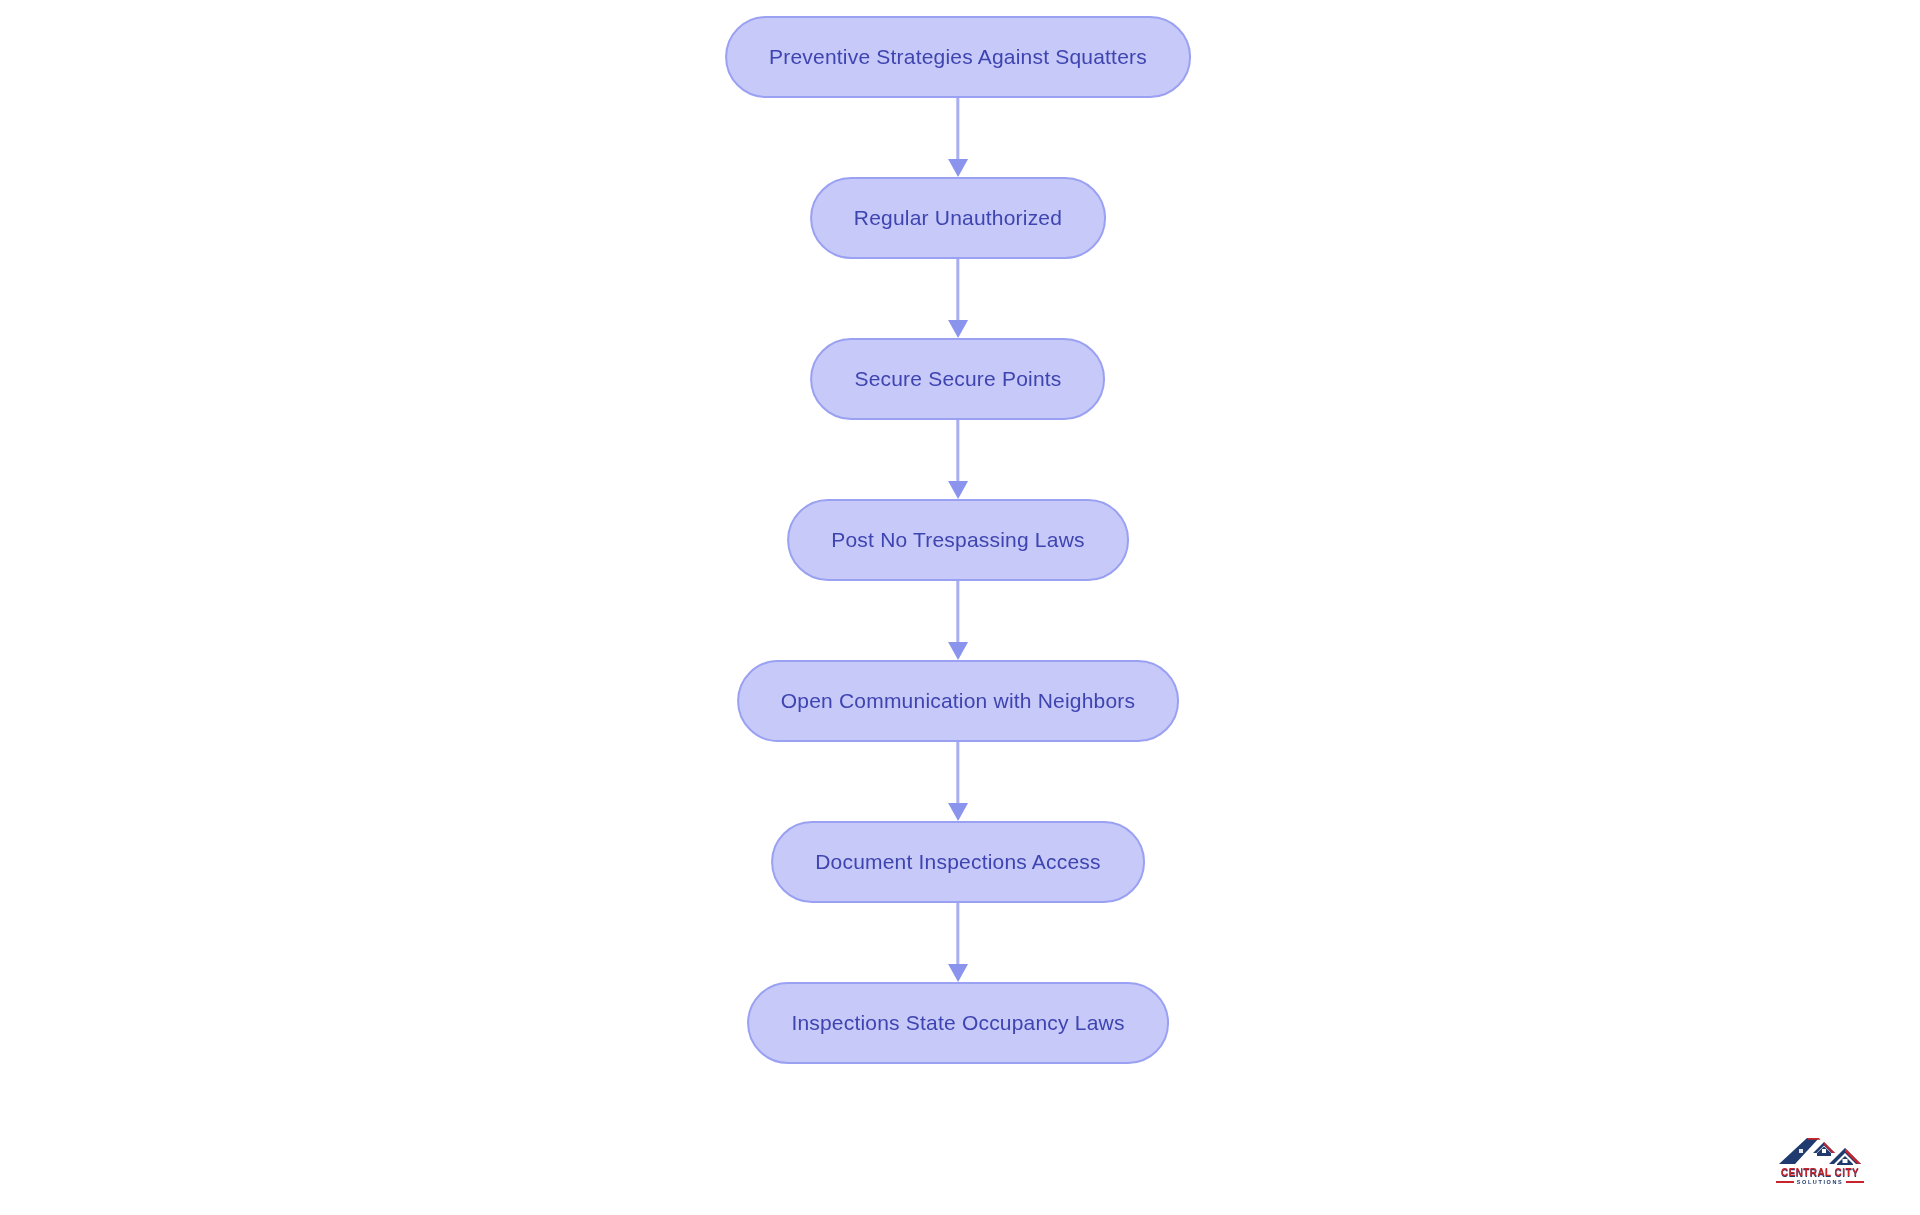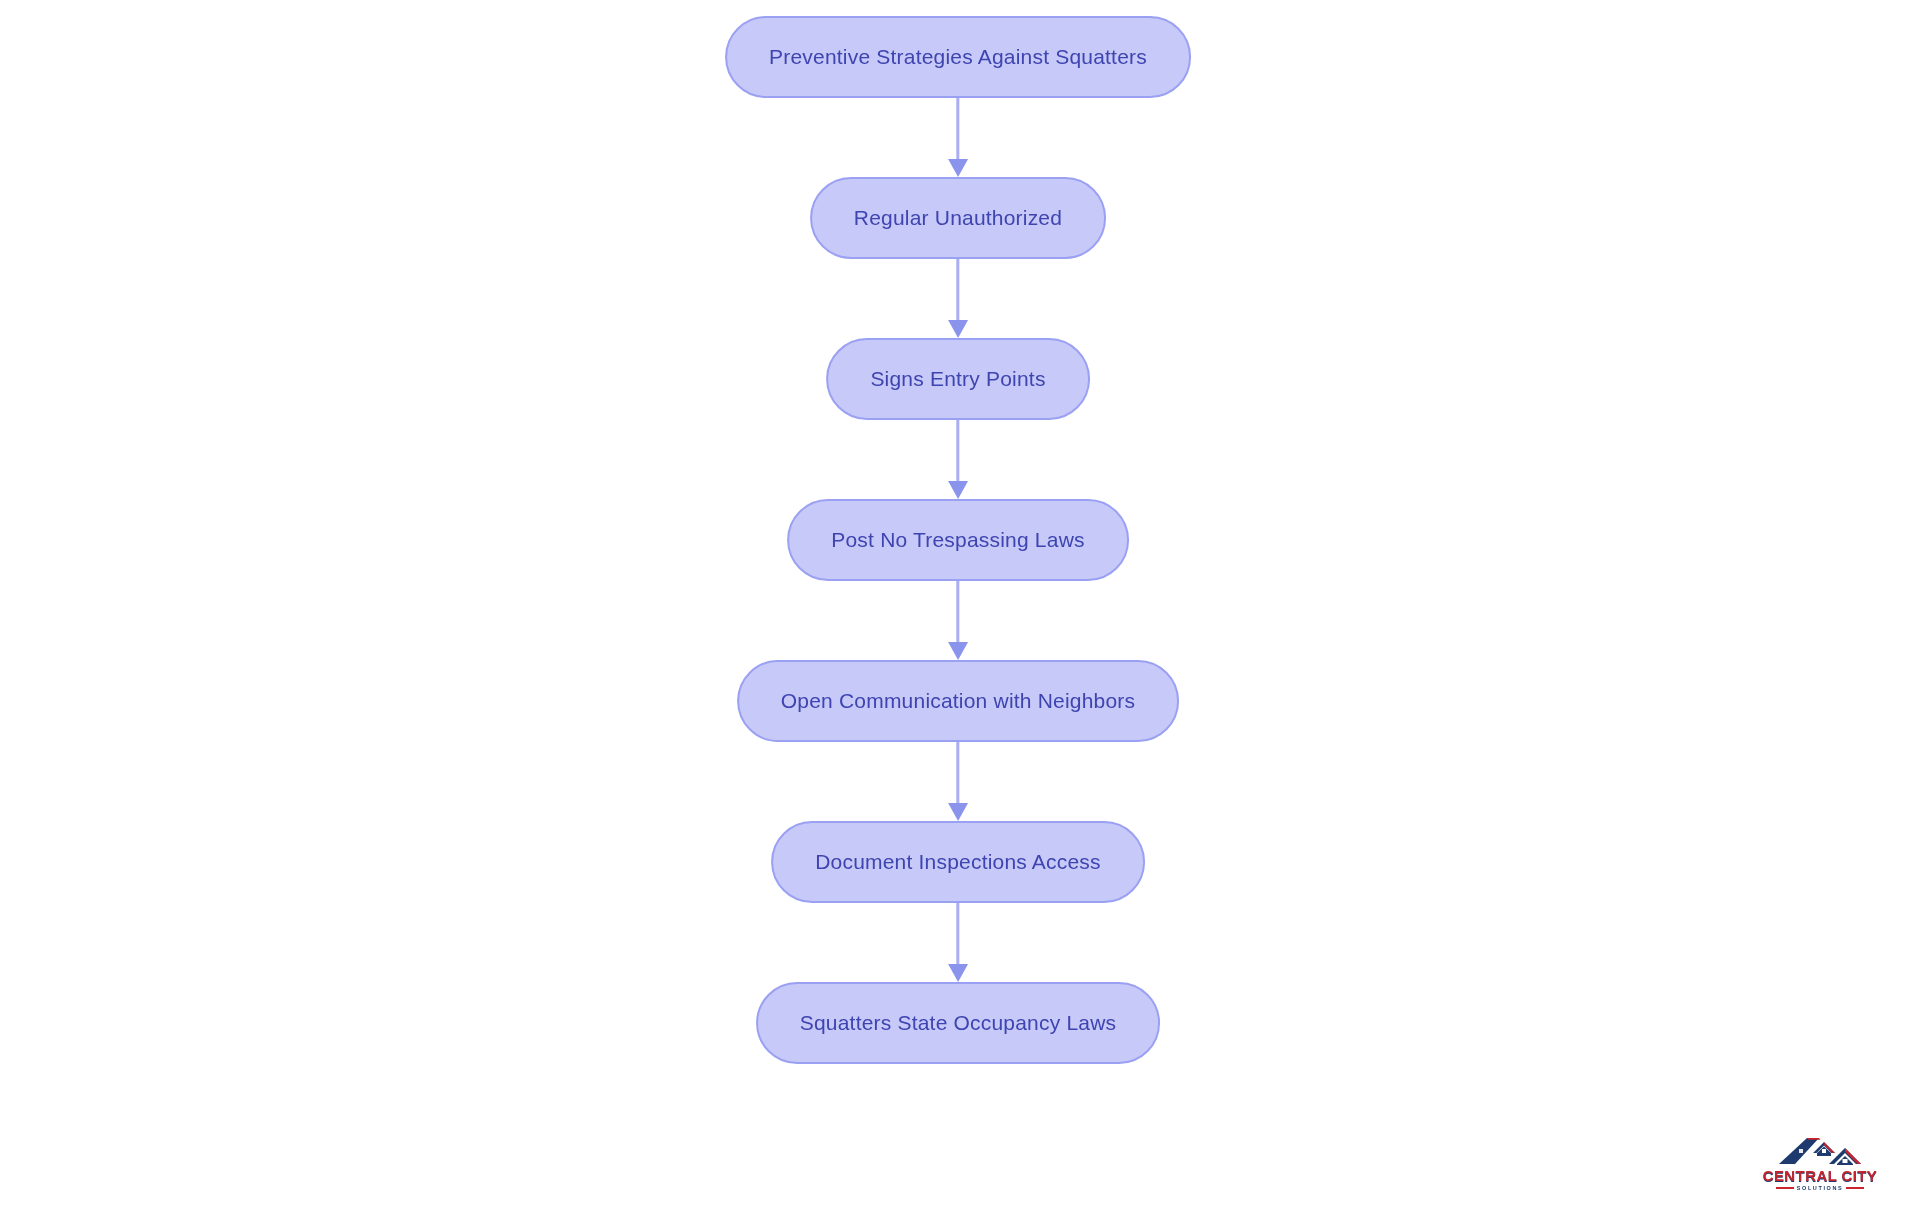--- a/index.html
+++ b/index.html
@@ -75,21 +75,21 @@
     left:1776px;
     top:1136px;
     width:88px;
     display:flex;
     flex-direction:column;
     align-items:center;
   }
   .logo-roofs{display:block;width:82px;height:30px;}
   .logo-title{
     margin-top:1px;
-    font-size:15px;
+    font-size:10px;
     font-weight:bold;
     letter-spacing:0.4px;
     color:var(--logo-red);
     text-shadow:0 0.5px 0 var(--logo-navy);
     white-space:nowrap;
   }
   .logo-subtitle-row{
     display:flex;
     align-items:center;
     gap:3px;
@@ -128,21 +128,21 @@
     <div class="node">
       <span class="node-label">Regular Unauthorized</span>
     </div>
 
     <div class="connector">
       <div class="arrow-line"></div>
       <div class="arrow-head"></div>
     </div>
 
     <div class="node">
-      <span class="node-label">Signs Entry Points</span>
+      <span class="node-label">Secure Secure Points</span>
     </div>
 
     <div class="connector">
       <div class="arrow-line"></div>
       <div class="arrow-head"></div>
     </div>
 
     <div class="node">
       <span class="node-label">Post No Trespassing Laws</span>
     </div>
@@ -164,21 +164,21 @@
     <div class="node">
       <span class="node-label">Document Inspections Access</span>
     </div>
 
     <div class="connector">
       <div class="arrow-line"></div>
       <div class="arrow-head"></div>
     </div>
 
     <div class="node">
-      <span class="node-label">Squatters State Occupancy Laws</span>
+      <span class="node-label">Inspections State Occupancy Laws</span>
     </div>
   </div>
 
   <div class="logo">
     <svg class="logo-roofs" viewBox="0 0 82 30" xmlns="http://www.w3.org/2000/svg">
 
       <polygon points="0,28 28,2 40,2 16,28" fill="#1e3a6e"></polygon>
 
       <polygon points="28,2 40,2 41.5,3.8 29.5,3.8" fill="#c8242e"></polygon>
 

